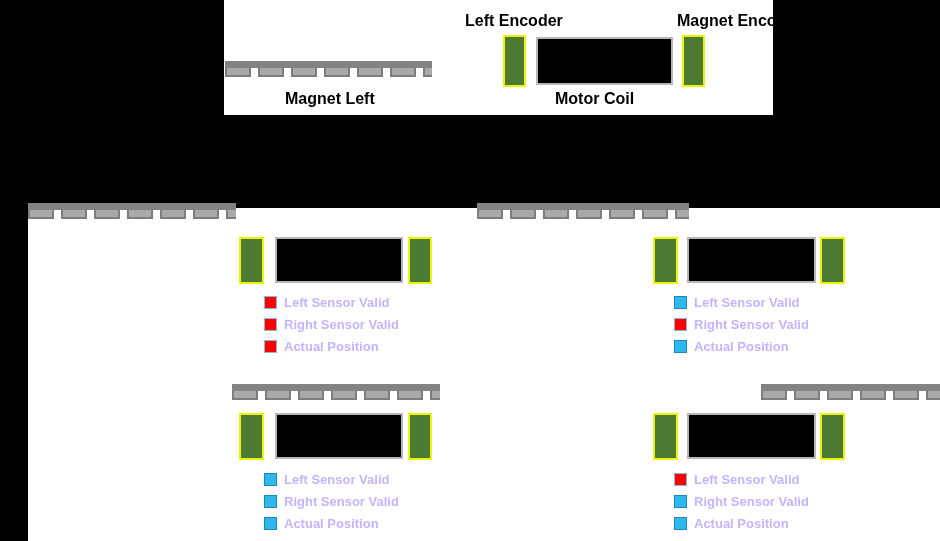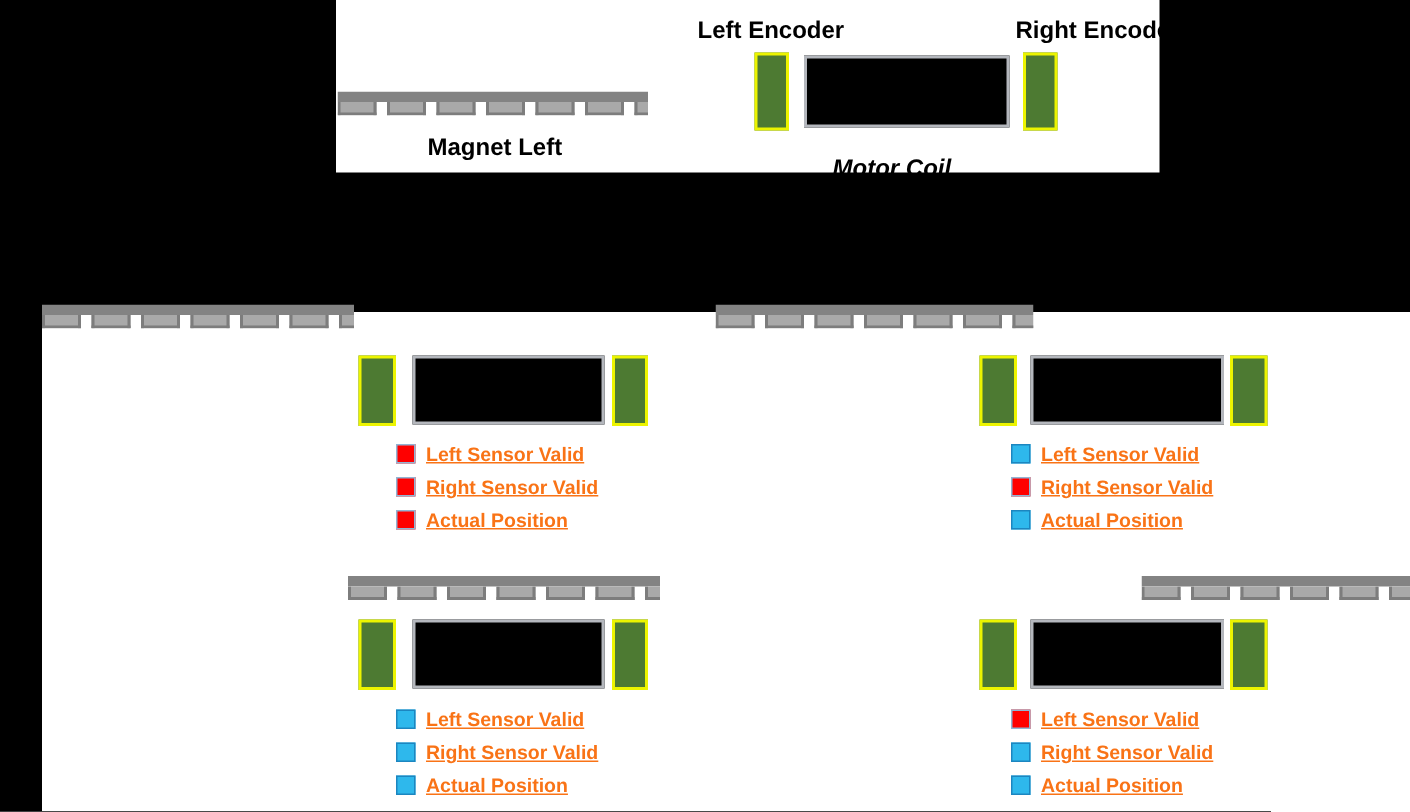--- a/index.html
+++ b/index.html
@@ -14,53 +14,53 @@
          border:2px solid #7d7d7d;border-top:none;}
   
   .encoder{position:absolute;box-sizing:border-box;background:#4d7a32;border:2px solid #ecf400;}
   .coil{position:absolute;box-sizing:border-box;background:#000;border:2px solid #b4b7bd;}
   
   .plabel{position:absolute;color:#000;font-weight:bold;font-size:16px;white-space:nowrap;}
   
   .legend{position:absolute;display:flex;flex-direction:column;gap:9px;}
   .lrow{display:flex;align-items:center;height:13px;}
   .sq{width:13px;height:13px;box-sizing:border-box;border:1px solid #8fb2d0;flex:0 0 auto;}
-  .ltext{margin-left:7px;font-size:13px;font-weight:bold;color:#f97316;
-         line-height:13px;white-space:nowrap;text-decoration:underline;}
+  .ltext{margin-left:7px;font-size:13px;font-weight:bold;color:#c4b5fd;
+         line-height:13px;white-space:nowrap;}
 </style>
 </head>
 <body>
 
 <div id="stage">
 
   <div class="white-bg" style="left:196px;top:0;width:549px;height:115px;"></div>
   <div class="white-bg" style="left:0;top:208px;width:940px;height:333px;"></div>
 
   <div class="plabel" style="left:437px;top:12px;">Left Encoder</div>
-  <div class="plabel" style="left:649px;top:12px;">Right Encoder</div>
+  <div class="plabel" style="left:649px;top:12px;">Magnet Encoder</div>
 
   <div class="track" style="left:197px;top:61px;width:207px;">
     <div class="rail"></div>
     <div class="teeth">
       <div class="tooth"></div>
       <div class="tooth"></div>
       <div class="tooth"></div>
       <div class="tooth"></div>
       <div class="tooth"></div>
       <div class="tooth"></div>
       <div class="tooth"></div>
     </div>
   </div>
 
   <div class="encoder" style="left:475px;top:35px;width:23px;height:52px;"></div>
   <div class="coil" style="left:508px;top:37px;width:137px;height:48px;"></div>
   <div class="encoder" style="left:654px;top:35px;width:23px;height:52px;"></div>
 
   <div class="plabel" style="left:257px;top:90px;">Magnet Left</div>
-  <div class="plabel" style="left:527px;top:104px;font-style:italic;">Motor Coil</div>
+  <div class="plabel" style="left:527px;top:90px;">Motor Coil</div>
 
   <div class="track" style="left:0;top:203px;width:208px;">
     <div class="rail"></div>
     <div class="teeth">
       <div class="tooth"></div>
       <div class="tooth"></div>
       <div class="tooth"></div>
       <div class="tooth"></div>
       <div class="tooth"></div>
       <div class="tooth"></div>

